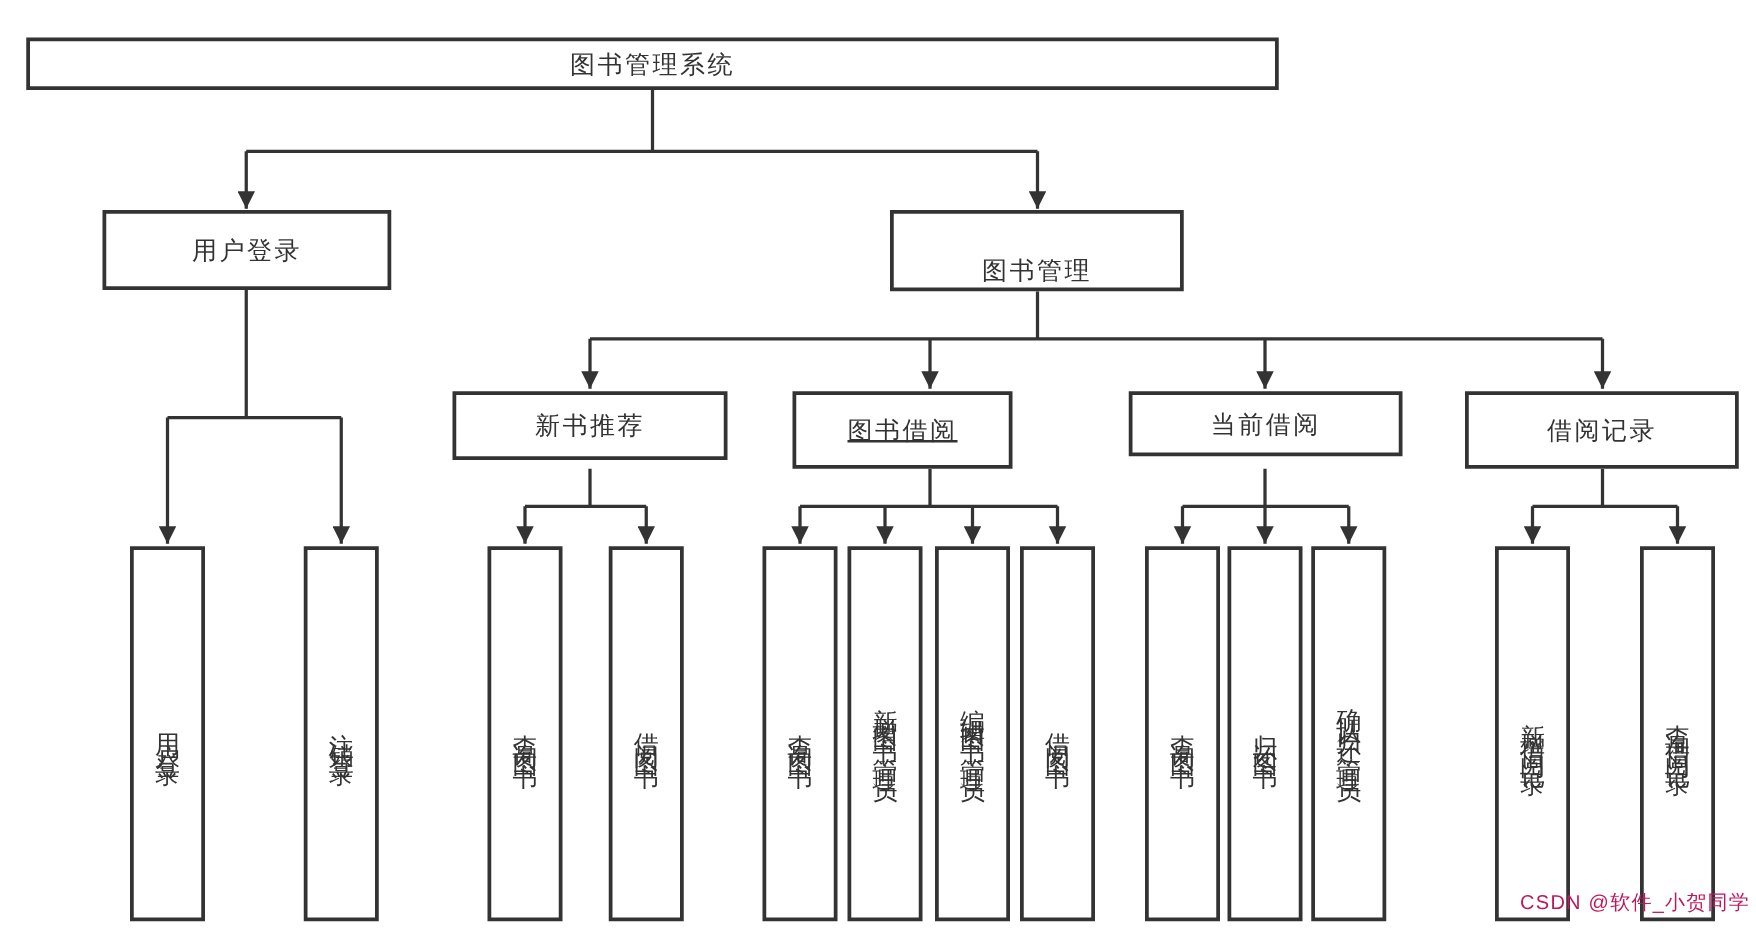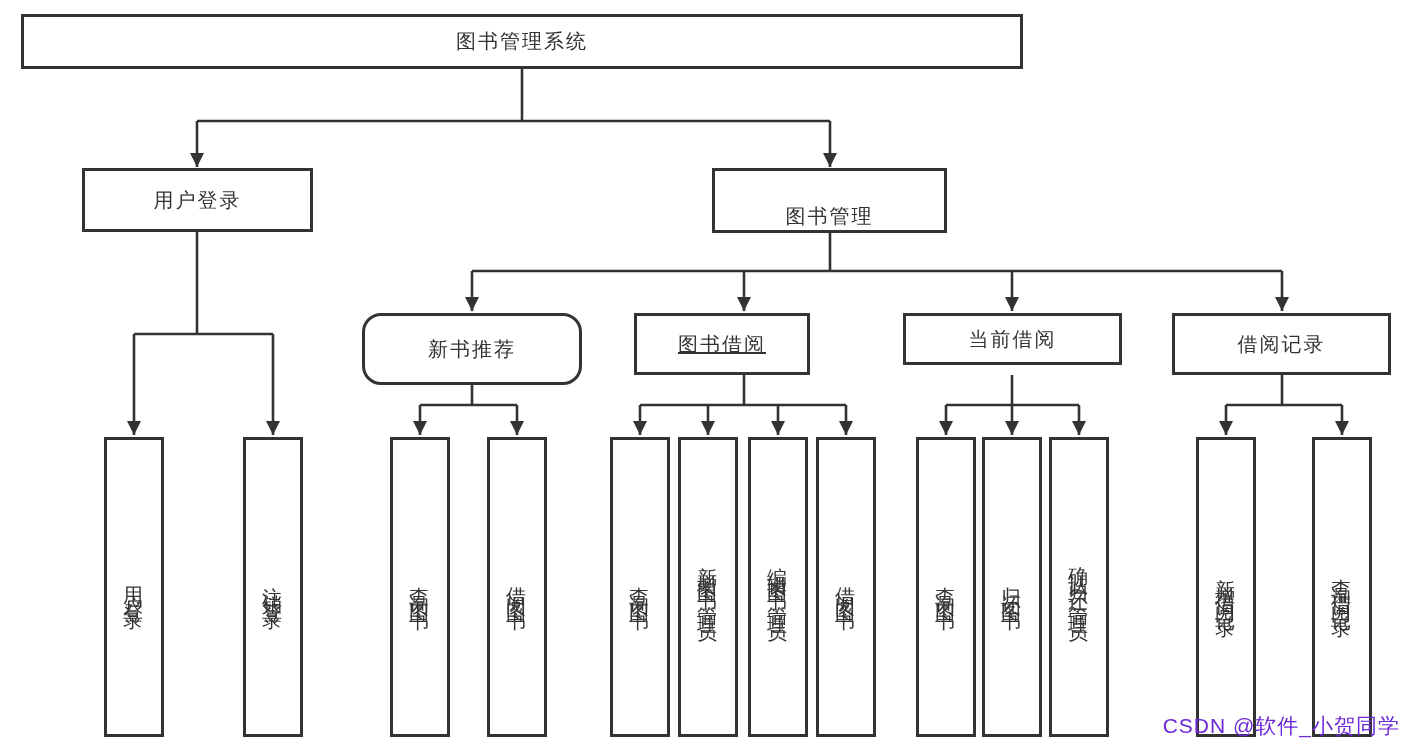--- a/index.html
+++ b/index.html
@@ -24,40 +24,40 @@
     top:437px;height:300px;width:60px;
   }
   .vlabel{
     writing-mode:vertical-rl;
     text-orientation:mixed;
     font-size:20px;
     letter-spacing:8px;
     white-space:nowrap;
   }
   
-  .n-root{left:21px;top:14px;width:1002px;height:55px;justify-content:center;}
+  .n-root{left:21px;top:30px;width:1002px;height:42px;justify-content:center;}
   
   .n-l2a{left:82px;top:168px;width:231px;height:64px;}
   .n-l2b{left:712px;top:168px;width:235px;height:65px;align-items:flex-end;}
   
-  .n-l3a{left:362px;top:313px;width:220px;height:72px;border-radius:19px;}
+  .n-l3a{left:362px;top:313px;width:220px;height:55px;}
   .n-l3b{left:634px;top:313px;width:176px;height:62px;text-decoration:underline;}
   .n-l3c{left:903px;top:313px;width:219px;height:52px;}
   .n-l3d{left:1172px;top:313px;width:219px;height:62px;}
   
   .lf-g1a{left:104px;} .lf-g1b{left:243px;}
   .lf-g2a{left:390px;} .lf-g2b{left:487px;}
   .lf-g3a{left:610px;} .lf-g3b{left:678px;} .lf-g3c{left:748px;} .lf-g3d{left:816px;}
   .lf-g4a{left:916px;} .lf-g4b{left:982px;} .lf-g4c{left:1049px;}
   .lf-g5a{left:1196px;} .lf-g5b{left:1312px;}
   .watermark{
     position:absolute;
     right:5px;top:712px;
-    font-size:21px;
-    color:#6d28d9;
+    font-size:16px;
+    color:#be185d;
     letter-spacing:1px;
     z-index:5;
     white-space:nowrap;
   }
 </style>
 </head>
 <body>
 
 <div class="canvas">
 

